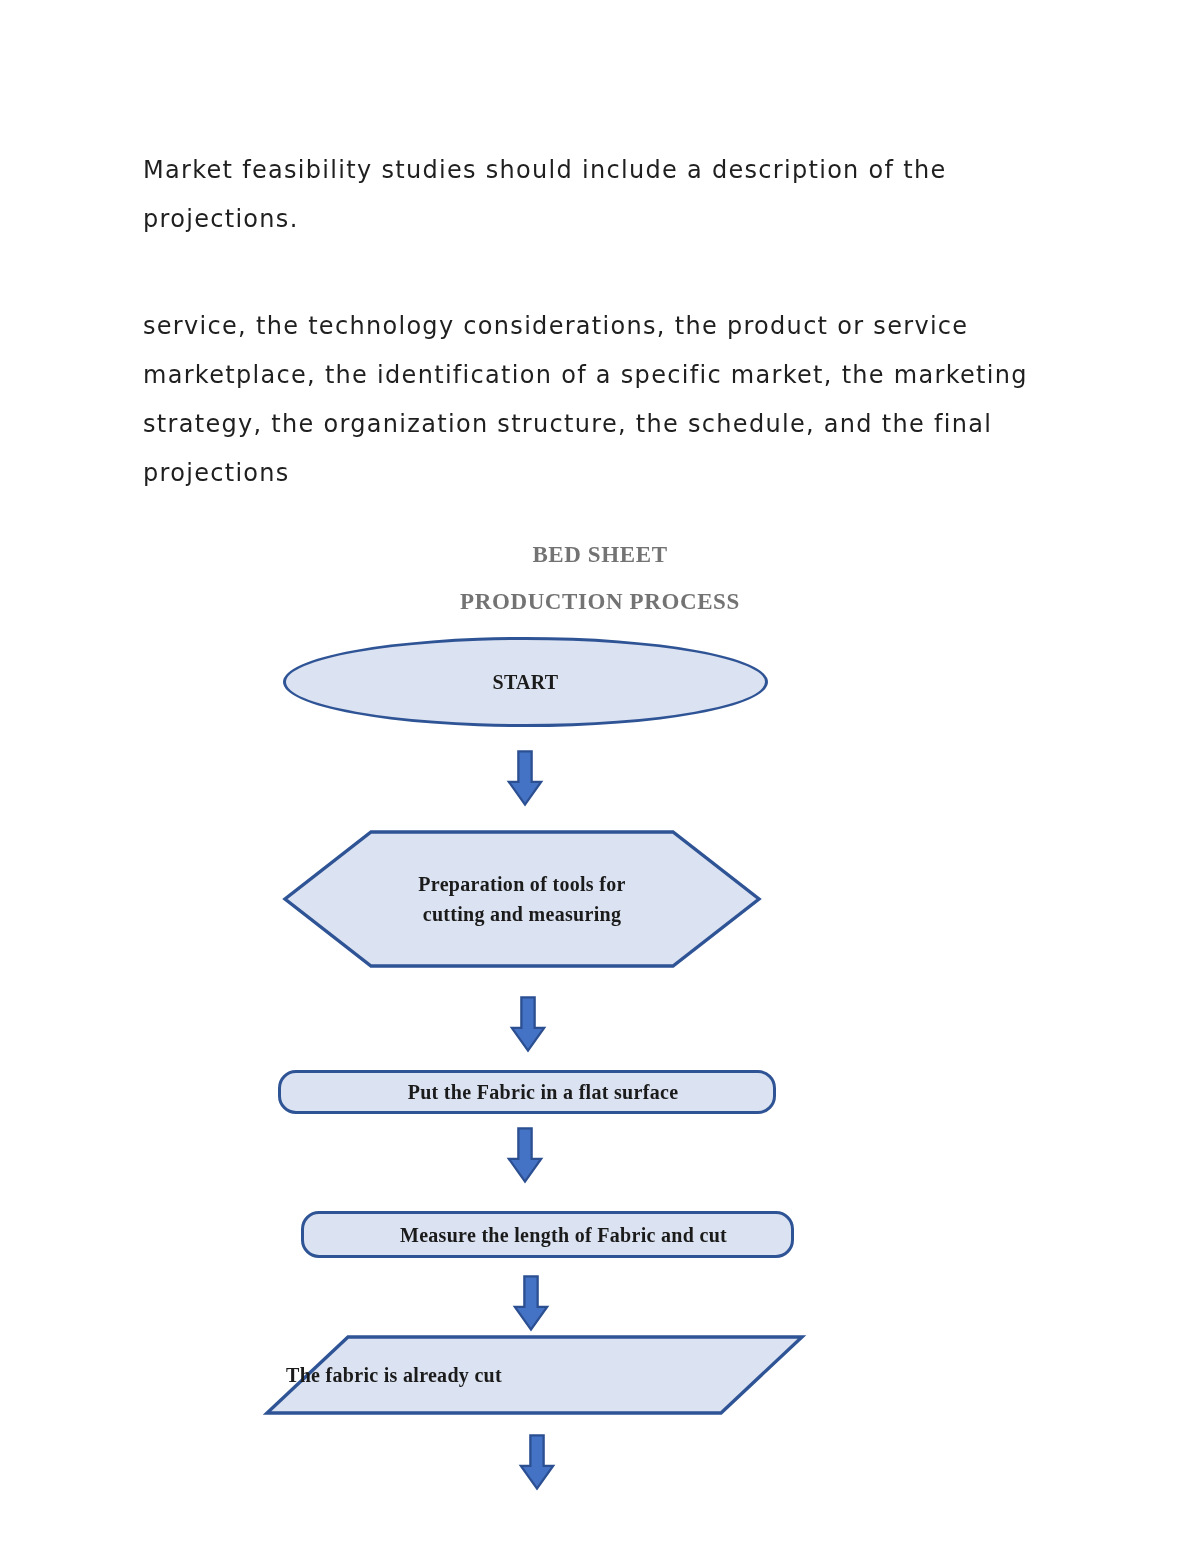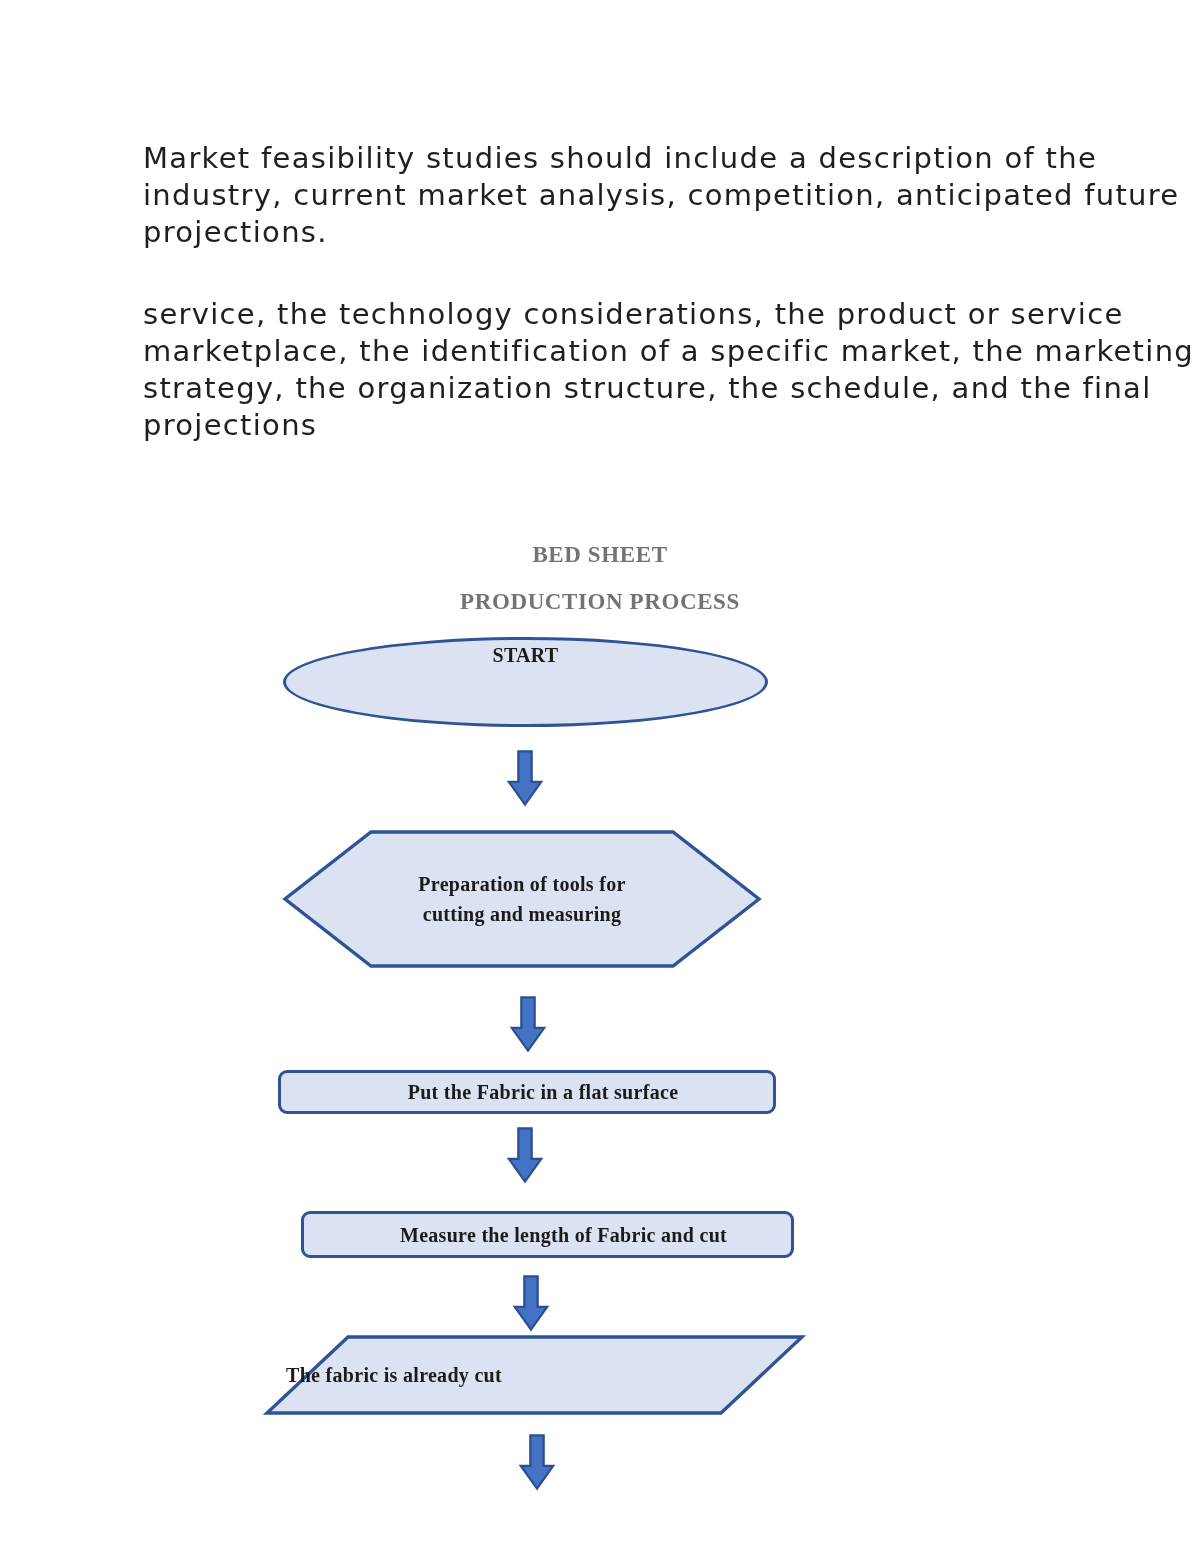--- a/index.html
+++ b/index.html
@@ -3,46 +3,47 @@
 <meta charset="utf-8">
 <style>
   html,body{margin:0;padding:0;background:#fff;}
   .page{
     position:relative;width:1200px;height:1553px;background:#fff;overflow:hidden;
     font-family:"DejaVu Sans","Liberation Sans",sans-serif;
   }
   
   .para{position:absolute;left:143px;color:#1f1f1f;}
   .para .line{
-    white-space:nowrap;font-size:29px;line-height:37px;letter-spacing:1.3px;
+    white-space:nowrap;font-size:24px;line-height:37px;letter-spacing:1.3px;
     font-family:"DejaVu Sans","Liberation Sans",sans-serif;
+    margin-top:12px;
   }
   .p1{top:140px;}
   .p2{top:296px;}
   
   .chart-title{
     position:absolute;top:531px;left:0;width:1200px;text-align:center;
     font-family:"Liberation Serif","DejaVu Serif",serif;font-weight:bold;color:#737373;
   }
   .chart-title .t-line{font-size:23px;line-height:47px;letter-spacing:0.6px;}
   
   .shape-label{
     font-family:"Liberation Serif","DejaVu Serif",serif;font-weight:bold;
     font-size:20px;color:#1b1b1b;letter-spacing:0.3px;line-height:30px;text-align:center;
   }
   
   .ellipse{
     position:absolute;left:283px;top:637px;width:485px;height:90px;
     background:var(--shape-fill);border:3px solid var(--shape-border);border-radius:50%;
-    display:flex;align-items:flex-start;justify-content:center;box-sizing:border-box;
+    display:flex;align-items:center;justify-content:center;box-sizing:border-box;
   }
   
   .proc{
     position:absolute;background:var(--shape-fill);border:3px solid var(--shape-border);
-    border-radius:9px;display:flex;align-items:center;justify-content:center;box-sizing:border-box;padding-left:32px;
+    border-radius:18px;display:flex;align-items:center;justify-content:center;box-sizing:border-box;padding-left:32px;
   }
   .proc1{left:278px;top:1070px;width:498px;height:44px;}
   .proc2{left:281px;top:1211px;width:493px;height:47px;margin-left:20px;}
   
   .shape-svg{position:absolute;}
   .hexagon-wrap{left:281px;top:828px;width:482px;height:142px;}
   .hexagon-wrap .shape-label{
     position:absolute;left:0;top:0;width:100%;height:100%;
     display:flex;flex-direction:column;align-items:center;justify-content:center;
   }
@@ -61,21 +62,20 @@
   .a4{left:512px;top:1272px;}
   .a5{left:518px;top:1431px;}
 </style>
 </head>
 <body>
 
 <div class="page">
 
   <div class="para p1">
     <div class="line">Market feasibility studies should include a description of the</div>
-    <div class="line">industry, current market analysis, competition, anticipated future</div>
     <div class="line">projections.</div>
   </div>
 
   <div class="para p2">
     <div class="line">service, the technology considerations, the product or service</div>
     <div class="line">marketplace, the identification of a specific market, the marketing</div>
     <div class="line">strategy, the organization structure, the schedule, and the final</div>
     <div class="line">projections</div>
   </div>
 

